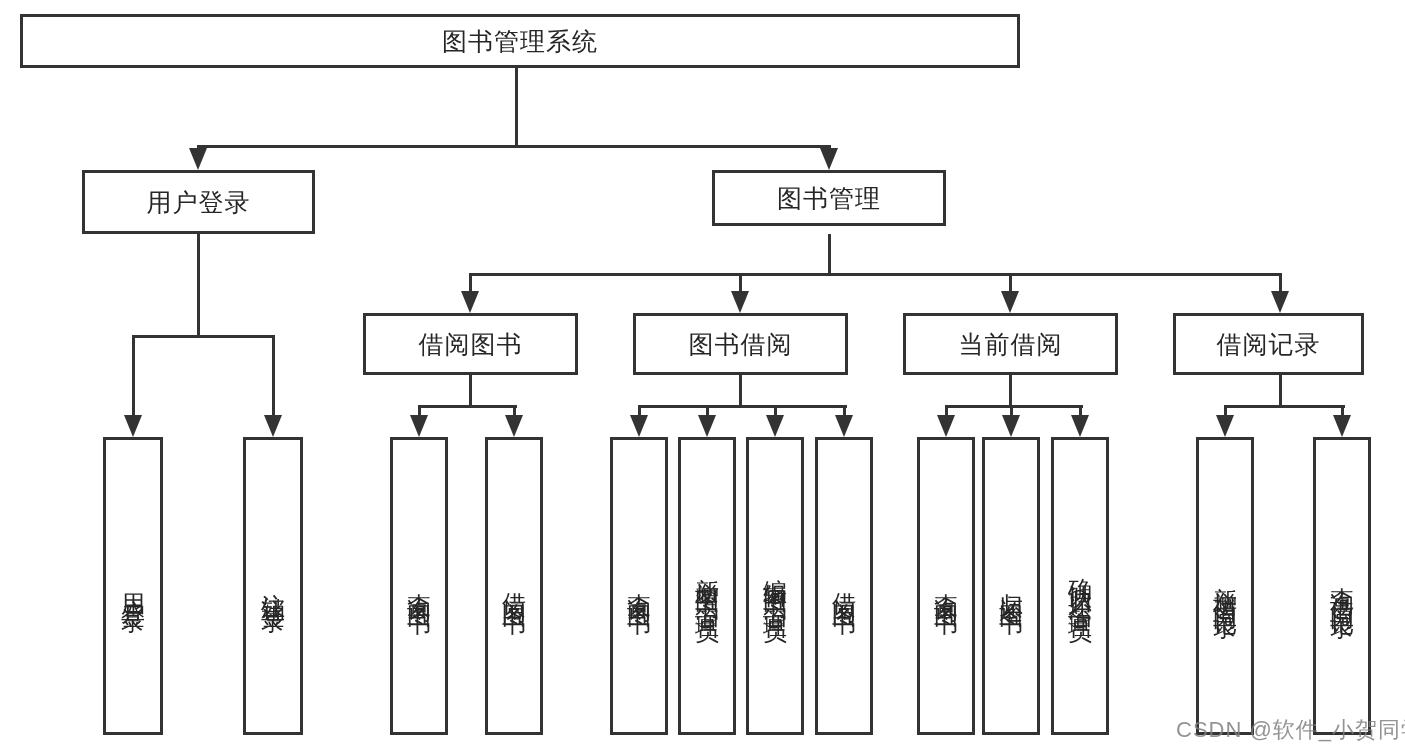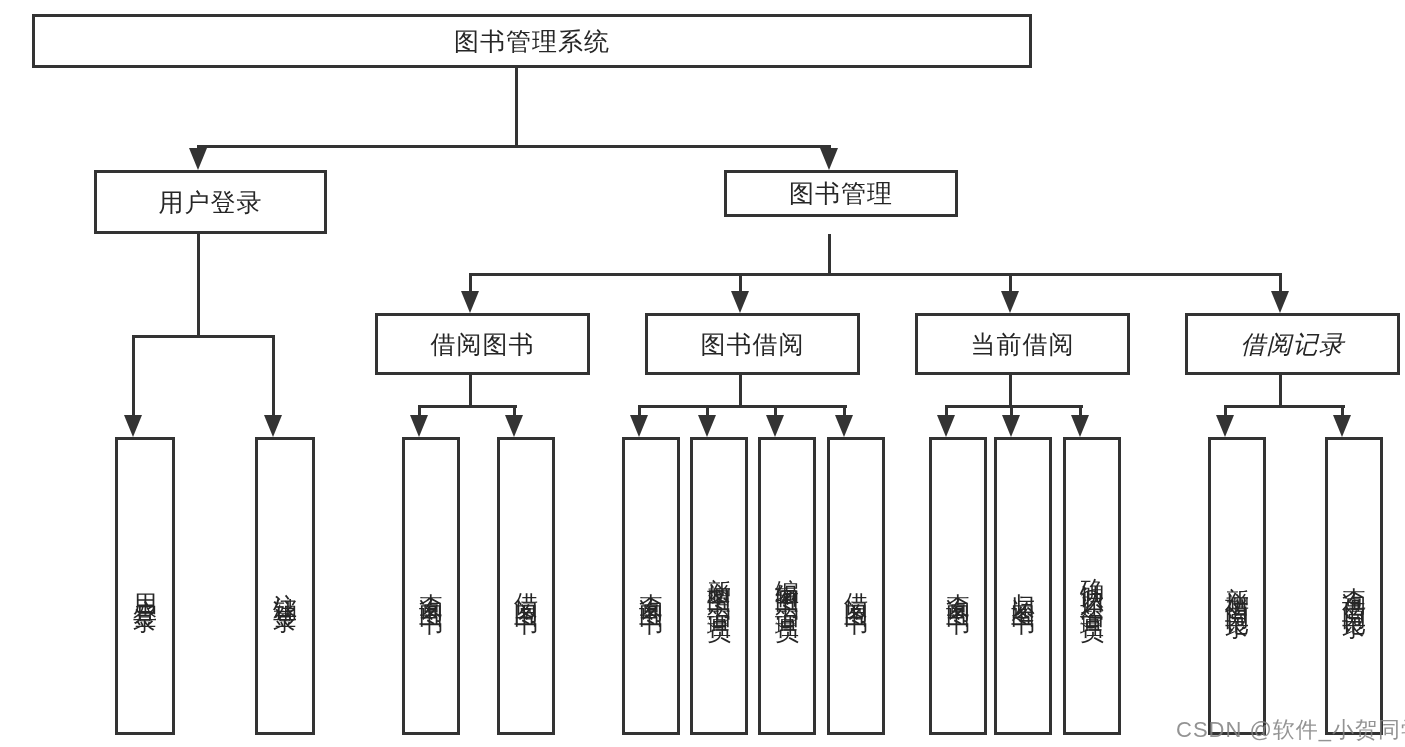--- a/index.html
+++ b/index.html
@@ -17,21 +17,20 @@
     border: 3px solid #333333;
     background: #ffffff;
     display: flex;
     align-items: center;
     justify-content: center;
     color: #262626;
     font-size: 25px;
     letter-spacing: 1px;
     line-height: 1;
     z-index: 2;
-    margin-left: 12px;
   }
   .box.v .vtext {
     writing-mode: vertical-rl;
     text-orientation: mixed;
     font-size: 24px;
     letter-spacing: 6px;
     white-space: nowrap;
   }
   .hline { position: absolute; background: #333333; height: 3px; z-index: 1; }
   .vline { position: absolute; background: #333333; width: 3px; z-index: 1; }
@@ -66,21 +65,21 @@
   <div class="vline" style="left:515px; top:68px; height:77px;"></div>
   <div class="hline" style="left:197px; top:145px; width:634px;"></div>
   <div class="vline" style="left:197px; top:145px; height:6px;"></div>
   <div class="arrow" style="left:189px; top:148px;"></div>
   <div class="vline" style="left:828px; top:145px; height:6px;"></div>
   <div class="arrow" style="left:820px; top:148px;"></div>
 
   <div class="box" style="left:82px; top:170px; width:233px; height:64px;">
     <span>用户登录</span>
   </div>
-  <div class="box" style="left:712px; top:170px; width:234px; height:47px;">
+  <div class="box" style="left:712px; top:170px; width:234px; height:56px;">
     <span>图书管理</span>
   </div>
 
   <div class="vline" style="left:197px; top:234px; height:101px;"></div>
   <div class="hline" style="left:132px; top:335px; width:142px;"></div>
   <div class="vline" style="left:132px; top:335px; height:82px;"></div>
   <div class="arrow" style="left:124px; top:415px;"></div>
   <div class="vline" style="left:272px; top:335px; height:82px;"></div>
   <div class="arrow" style="left:264px; top:415px;"></div>
 
@@ -97,21 +96,21 @@
 
   <div class="box" style="left:363px; top:313px; width:215px; height:62px;">
     <span>借阅图书</span>
   </div>
   <div class="box" style="left:633px; top:313px; width:215px; height:62px;">
     <span>图书借阅</span>
   </div>
   <div class="box" style="left:903px; top:313px; width:215px; height:62px;">
     <span>当前借阅</span>
   </div>
-  <div class="box" style="left:1173px; top:313px; width:215px; height:62px;font-style:italic;">
+  <div class="box" style="left:1173px; top:313px; width:191px; height:62px;">
     <span>借阅记录</span>
   </div>
 
   <div class="vline" style="left:469px; top:375px; height:30px;"></div>
   <div class="hline" style="left:418px; top:405px; width:99px;"></div>
   <div class="vline" style="left:418px; top:405px; height:12px;"></div>
   <div class="arrow" style="left:410px; top:415px;"></div>
   <div class="vline" style="left:513px; top:405px; height:12px;"></div>
   <div class="arrow" style="left:505px; top:415px;"></div>
 

